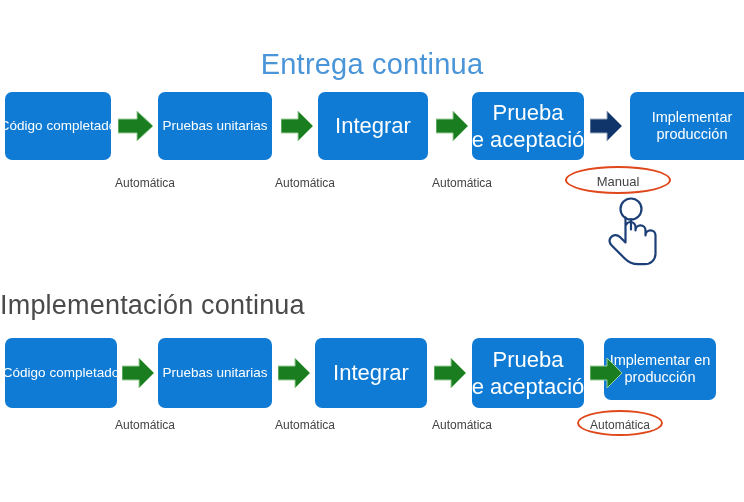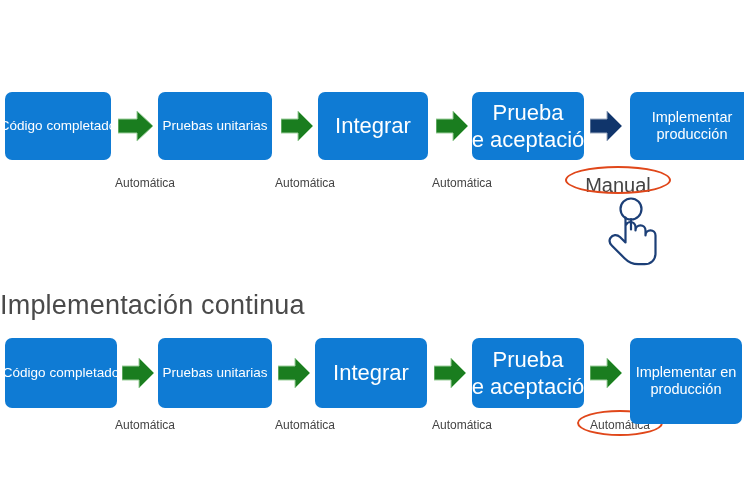--- a/index.html
+++ b/index.html
@@ -100,20 +100,21 @@
     left: 600px;
     top: 196px;
     z-index: 4;
   }
 </style>
 </head>
 <body>
 
 <div class="canvas">
 
+  <div class="title" id="title-row1">Entrega continua</div>
 
   <div class="stage sm" id="r1s1" style="left:5px; top:92px; width:106px; height:68px;">
     <div class="line">Código completado</div>
   </div>
 
   <div class="stage sm" id="r1s2" style="left:158px; top:92px; width:114px; height:68px;">
     <div class="line">Pruebas unitarias</div>
   </div>
 
   <div class="stage lg" id="r1s3" style="left:318px; top:92px; width:110px; height:68px;">
@@ -150,21 +151,21 @@
 
   <div class="arrow" style="left:590px; top:110px;">
     <svg width="33" height="32" viewBox="0 0 33 32">
       <polygon points="0,9 17,9 17,1 32,16 17,31 17,23 0,23" fill="#10356b" stroke="#9aa9c0" stroke-width="1"></polygon>
     </svg>
   </div>
 
   <div class="caption" style="left:85px; top:176px; width:120px;">Automática</div>
   <div class="caption" style="left:245px; top:176px; width:120px;">Automática</div>
   <div class="caption" style="left:402px; top:176px; width:120px;">Automática</div>
-  <div class="caption" style="left:570px; top:174px; width:96px; font-size:20px;">Manual</div>
+  <div class="caption" style="left:570px; top:174px; width:96px; font-size:13px;">Manual</div>
 
   <div class="ellipse" style="left:565px; top:166px; width:106px; height:28px;"></div>
 
   <div id="tap-hand-icon">
     <svg width="62" height="72" viewBox="0 0 62 72">
       <g fill="none" stroke="#1c3f77" stroke-width="2.2" stroke-linecap="round" stroke-linejoin="round">
 
         <circle cx="31" cy="13" r="10.5"></circle>
 
         <path d="M25.5 21.5
@@ -203,21 +204,21 @@
 
   <div class="stage lg" id="r2s3" style="left:315px; top:338px; width:112px; height:70px;">
     <div class="line">Integrar</div>
   </div>
 
   <div class="stage lg" id="r2s4" style="left:472px; top:338px; width:112px; height:70px;">
     <div class="line">Prueba</div>
     <div class="line sub">de aceptación</div>
   </div>
 
-  <div class="stage md" id="r2s5" style="left:630px; top:338px; width:112px; height:86px;">
+  <div class="stage md" id="r2s5" style="left:604px; top:338px; width:112px; height:62px;">
     <div class="line">Implementar en</div>
     <div class="line">producción</div>
   </div>
 
   <div class="arrow" style="left:122px; top:357px;">
     <svg width="33" height="32" viewBox="0 0 33 32">
       <polygon points="0,9 17,9 17,1 32,16 17,31 17,23 0,23" fill="#1a7d1f" stroke="#9ccf9c" stroke-width="1"></polygon>
     </svg>
   </div>
 

